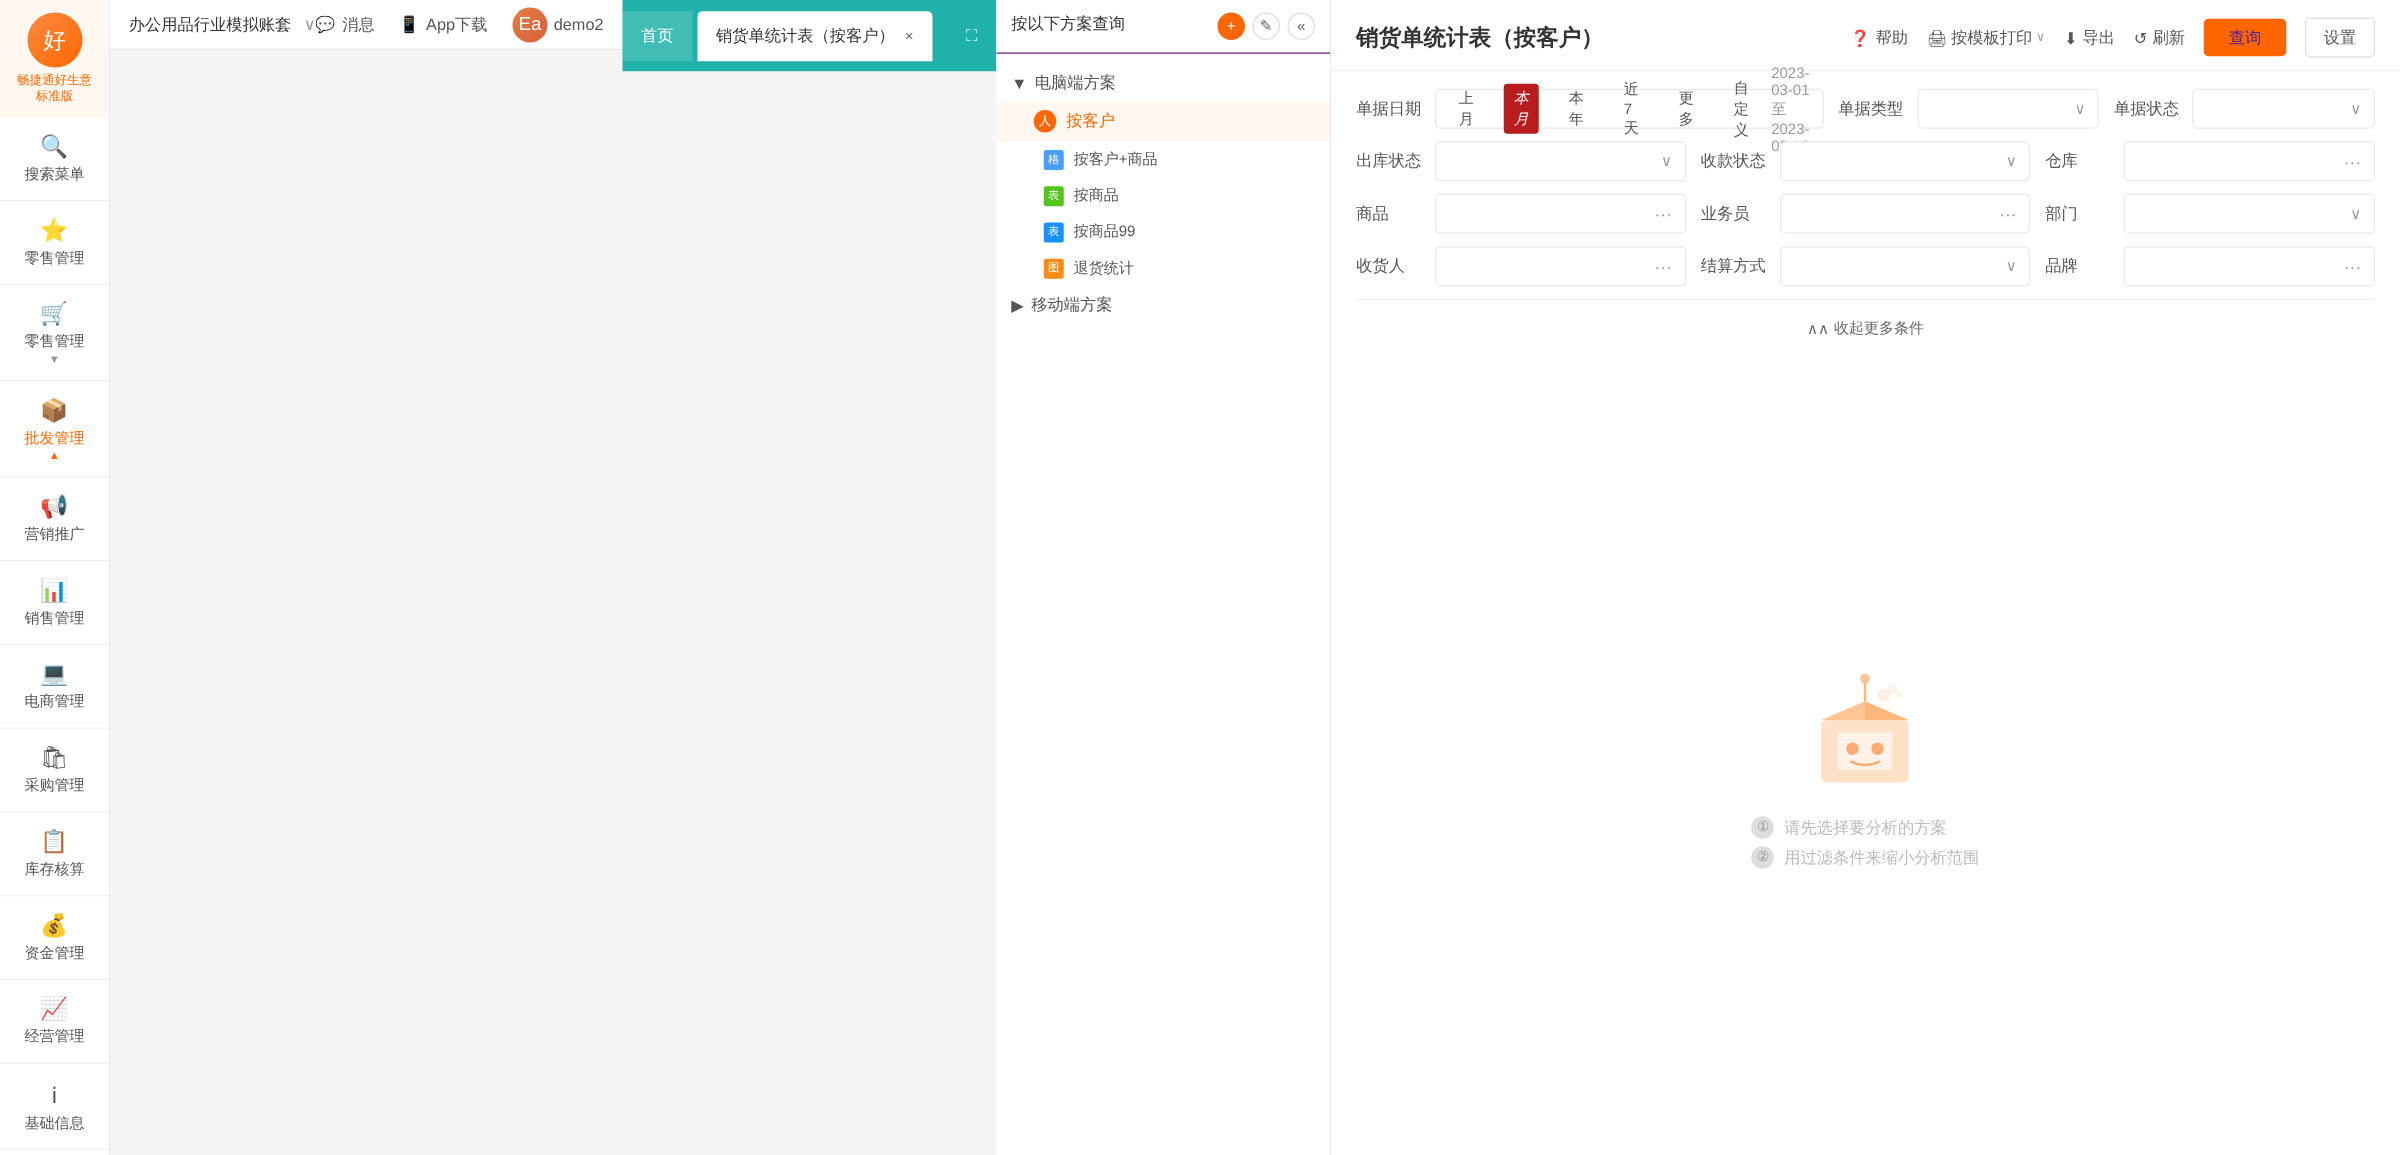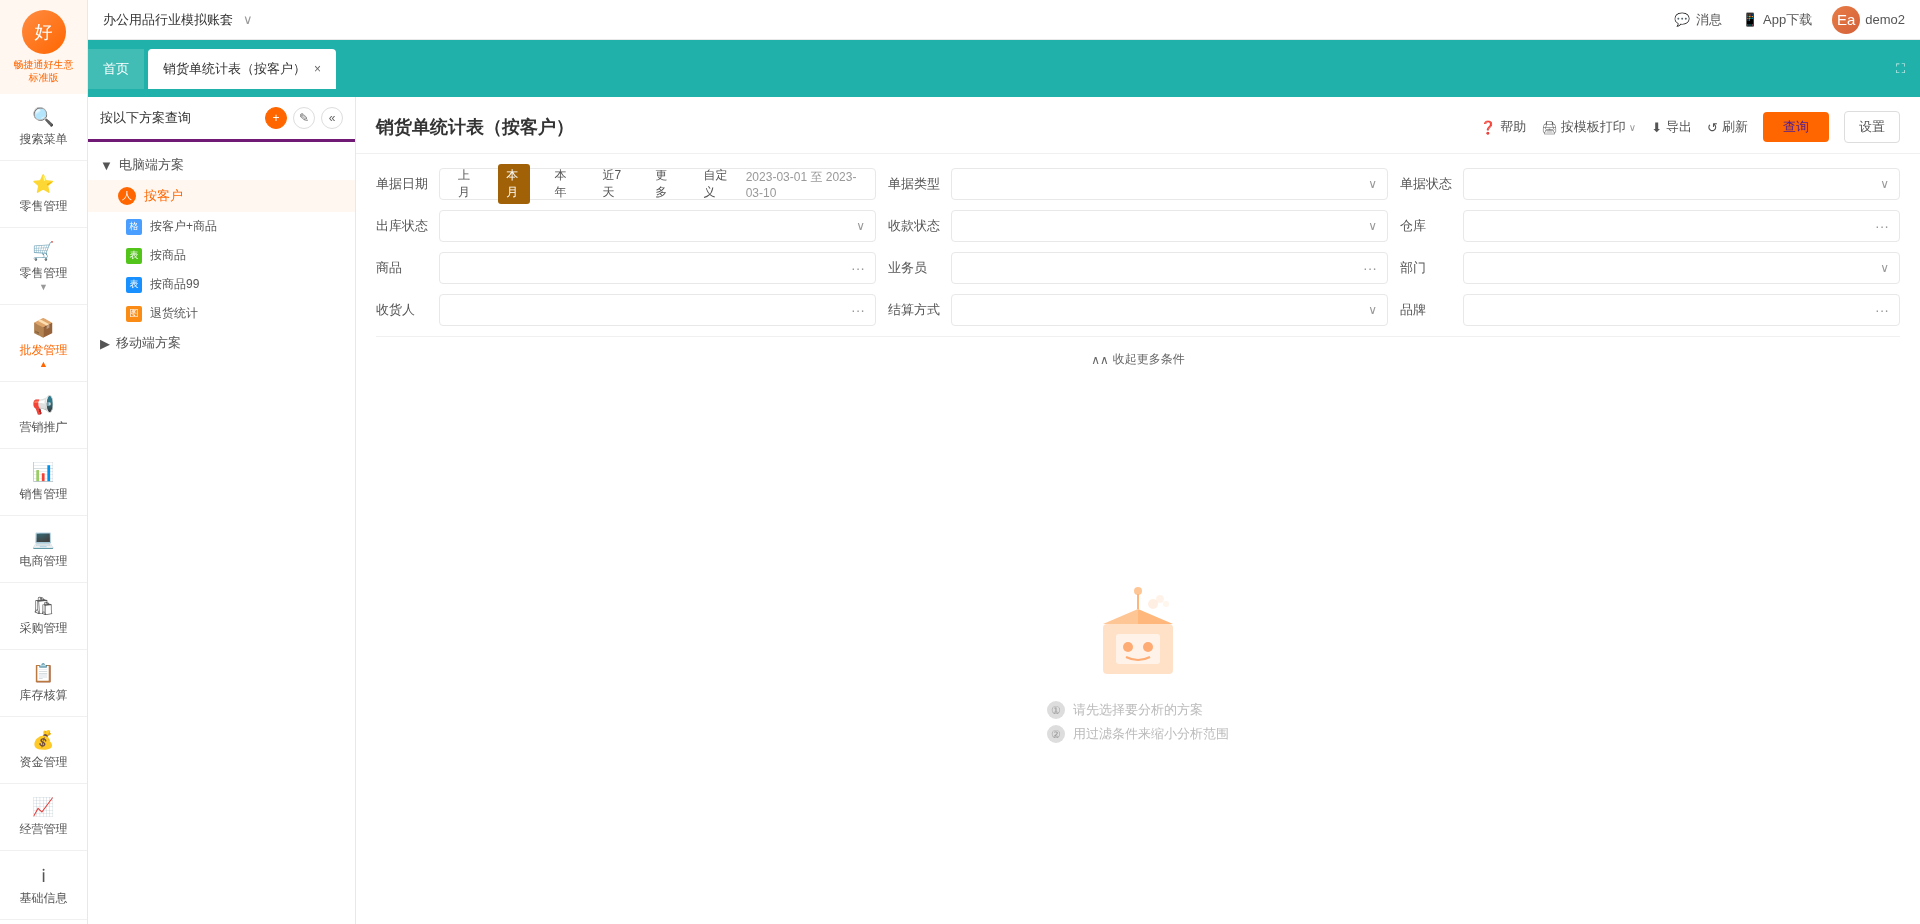--- a/index.html
+++ b/index.html
@@ -8,21 +8,21 @@
     
     .sidebar { width: 88px; background: #fff; display: flex; flex-direction: column; align-items: center; border-right: 1px solid #e8e8e8; flex-shrink: 0; overflow-y: auto; }
     .sidebar-logo { width: 100%; display: flex; flex-direction: column; align-items: center; padding: 10px 5px; background: #fff7f0; }
     .sidebar-logo-icon { width: 44px; height: 44px; border-radius: 50%; background: linear-gradient(135deg, #ff8c42, #ff6600); display: flex; align-items: center; justify-content: center; font-size: 18px; color: white; margin-bottom: 4px; }
     .sidebar-logo-text { font-size: 10px; color: #ff6600; text-align: center; line-height: 1.3; }
     .sidebar-item { width: 100%; padding: 12px 5px; display: flex; flex-direction: column; align-items: center; cursor: pointer; color: #555; font-size: 12px; border-bottom: 1px solid #f0f0f0; }
     .sidebar-item.active { color: #ff6600; }
     .sidebar-item-icon { font-size: 18px; margin-bottom: 3px; }
 
     
-    .main { flex: 1; display: flex; flex-direction: column; overflow: hidden; }
+    .main { flex: 1; display: flex; flex-direction: row; overflow: hidden; }
 
     
     .topbar { height: 40px; background: #fff; display: flex; align-items: center; padding: 0 15px; border-bottom: 1px solid #e8e8e8; justify-content: space-between; flex-shrink: 0; }
     .topbar-left { display: flex; align-items: center; gap: 10px; font-size: 13px; color: #333; }
     .topbar-right { display: flex; align-items: center; gap: 20px; font-size: 13px; color: #555; }
     .topbar-right-item { display: flex; align-items: center; gap: 5px; cursor: pointer; }
     .user-avatar { width: 28px; height: 28px; border-radius: 50%; background: linear-gradient(135deg, #e87d45, #d4603a); display: flex; align-items: center; justify-content: center; color: white; font-size: 15px; }
 
     
     .tabs { height: 57px; background: #20b2aa; display: flex; align-items: center; padding: 0; flex-shrink: 0; }
@@ -30,21 +30,21 @@
     .tab.home { background: rgba(255,255,255,0.15); color: white; }
     .tab.active { background: white; color: #333; border-radius: 4px 4px 0 0; margin: 0 4px; }
     .tab-close { font-size: 12px; cursor: pointer; color: #666; }
     .tab-maximize { margin-left: 8px; color: rgba(255,255,255,0.7); cursor: pointer; }
 
     
     .content { flex: 1; display: flex; overflow: hidden; background: #f5f5f5; }
 
     
     .scheme-panel { width: 268px; background: #fff; border-right: 1px solid #e8e8e8; flex-shrink: 0; display: flex; flex-direction: column; overflow: hidden; }
-    .scheme-panel-header { padding: 10px 12px; display: flex; align-items: center; gap: 19px; border-bottom: 3px solid #701a75; }
+    .scheme-panel-header { padding: 10px 12px; display: flex; gap: 19px; border-bottom: 1px solid #701a75; }
     .scheme-panel-title { font-size: 13px; color: #333; font-weight: 500; flex: 1; }
     .scheme-panel-actions { display: flex; gap: 6px; }
     .scheme-action-btn { width: 22px; height: 22px; border-radius: 50%; border: 1px solid #ddd; display: flex; align-items: center; justify-content: center; cursor: pointer; font-size: 12px; color: #666; background: white; }
     .scheme-action-btn.add { background: #ff6600; border-color: #ff6600; color: white; }
     .scheme-tree { flex: 1; overflow-y: auto; padding: 8px 0; }
     .tree-group { }
     .tree-group-title { padding: 6px 12px; display: flex; align-items: center; gap: 6px; cursor: pointer; color: #555; font-size: 13px; }
     .tree-item { padding: 7px 12px 7px 30px; display: flex; align-items: center; gap: 8px; cursor: pointer; color: #555; font-size: 13px; }
     .tree-item.active { background: #fff7f0; color: #ff6600; }
     .tree-item-icon { width: 18px; height: 18px; border-radius: 50%; background: #ff6600; display: flex; align-items: center; justify-content: center; color: white; font-size: 10px; flex-shrink: 0; }
@@ -64,21 +64,21 @@
 
     
     .filter-area { padding: 14px 20px; flex-shrink: 0; }
     .filter-row { display: grid; grid-template-columns: 1fr 1fr 1fr; gap: 12px; margin-bottom: 10px; align-items: center; }
     .filter-item { display: flex; align-items: center; gap: 8px; }
     .filter-label { color: #555; font-size: 13px; white-space: nowrap; min-width: 55px; }
     .filter-input { flex: 1; height: 32px; border: 1px solid #e8e8e8; border-radius: 4px; padding: 0 10px; font-size: 13px; color: #333; background: white; display: flex; align-items: center; justify-content: space-between; cursor: pointer; }
     .filter-input-wide { flex: 1; height: 32px; border: 1px solid #e8e8e8; border-radius: 4px; padding: 0 10px; font-size: 13px; color: #333; background: white; display: flex; align-items: center; gap: 6px; }
     .date-tabs { display: flex; align-items: center; gap: 16px; }
     .date-tab { padding: 3px 8px; font-size: 12px; cursor: pointer; color: #555; border-radius: 3px; }
-    .date-tab.active { background: #a16207; color: white; border-radius: 3px; }
+    .date-tab.active { background: #b91c1c; color: white; border-radius: 3px; font-style: italic; }
     .date-range { font-size: 12px; color: #999; margin-left: 4px; }
     .filter-dots { color: #999; cursor: pointer; font-size: 14px; }
     .filter-arrow { color: #999; font-size: 12px; }
     .collapse-btn { display: flex; align-items: center; justify-content: center; padding: 6px; cursor: pointer; font-size: 12px; color: #666; gap: 4px; }
 
     
     .empty-state { flex: 1; display: flex; flex-direction: column; align-items: center; justify-content: center; gap: 12px; }
     .empty-icon { width: 120px; height: 120px; position: relative; }
     .empty-hint { display: flex; flex-direction: column; gap: 6px; }
     .empty-hint-item { display: flex; align-items: center; gap: 8px; color: #bbb; font-size: 13px; }

